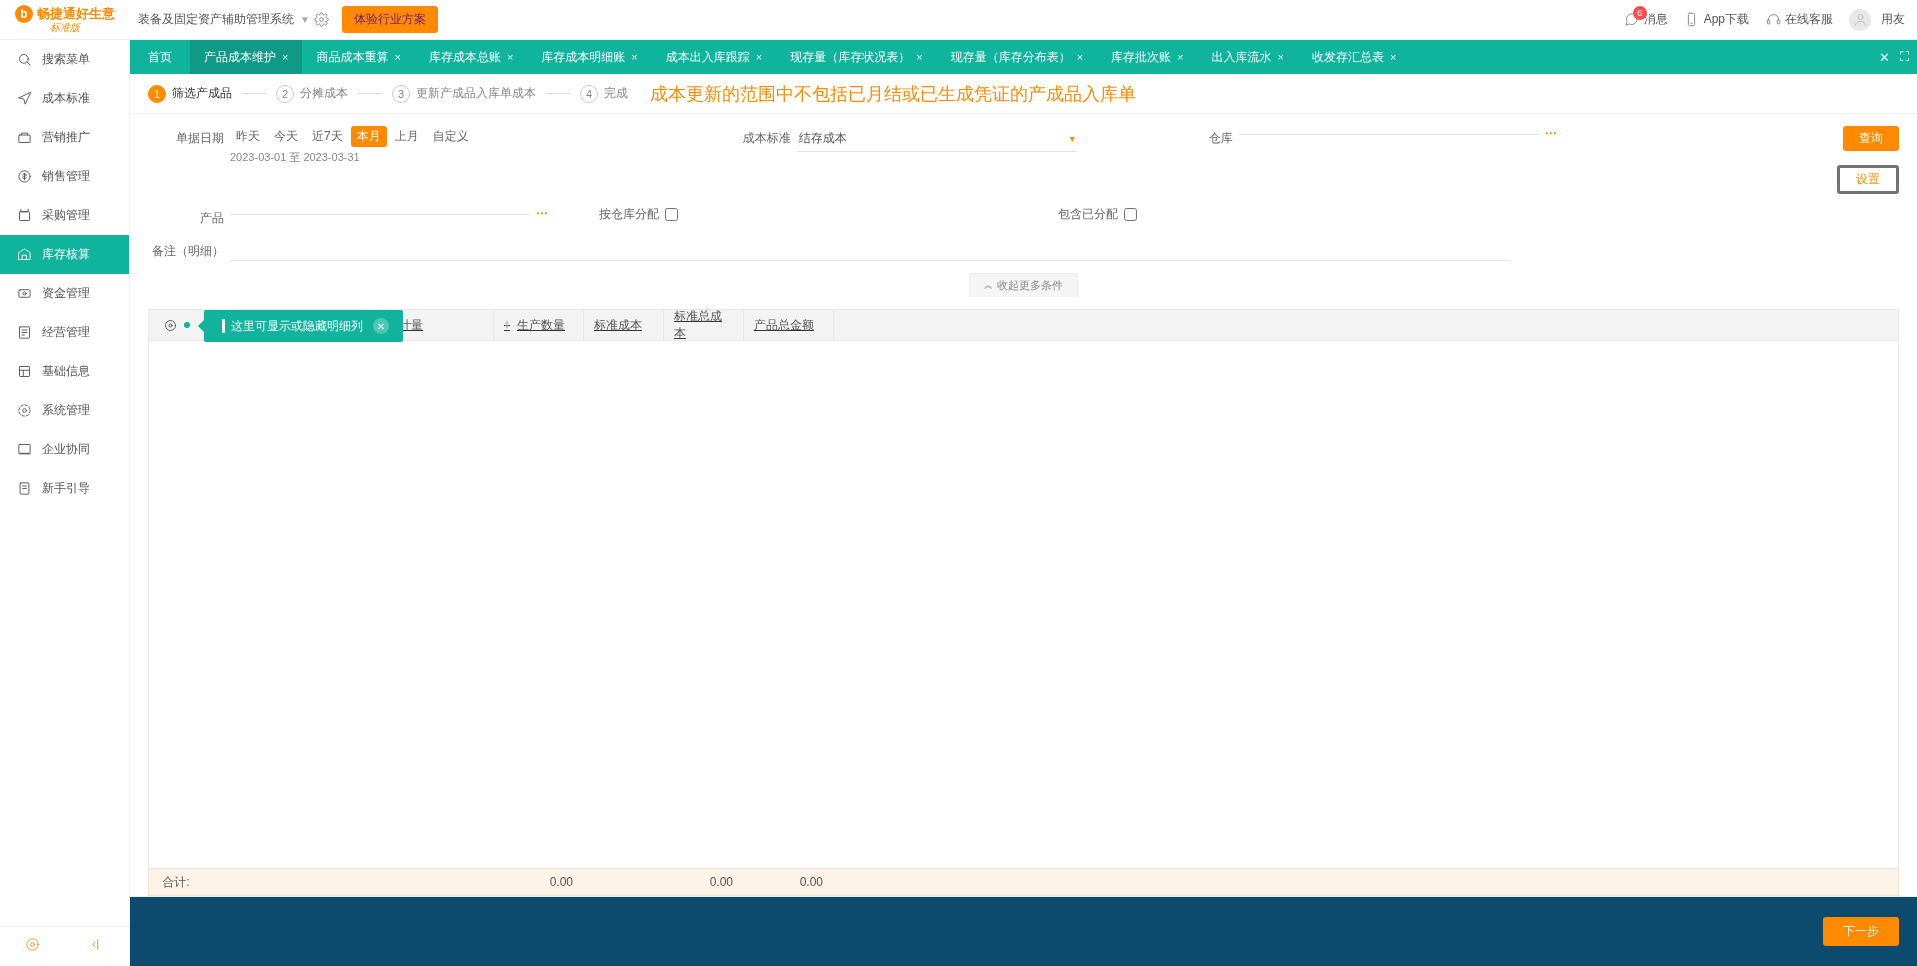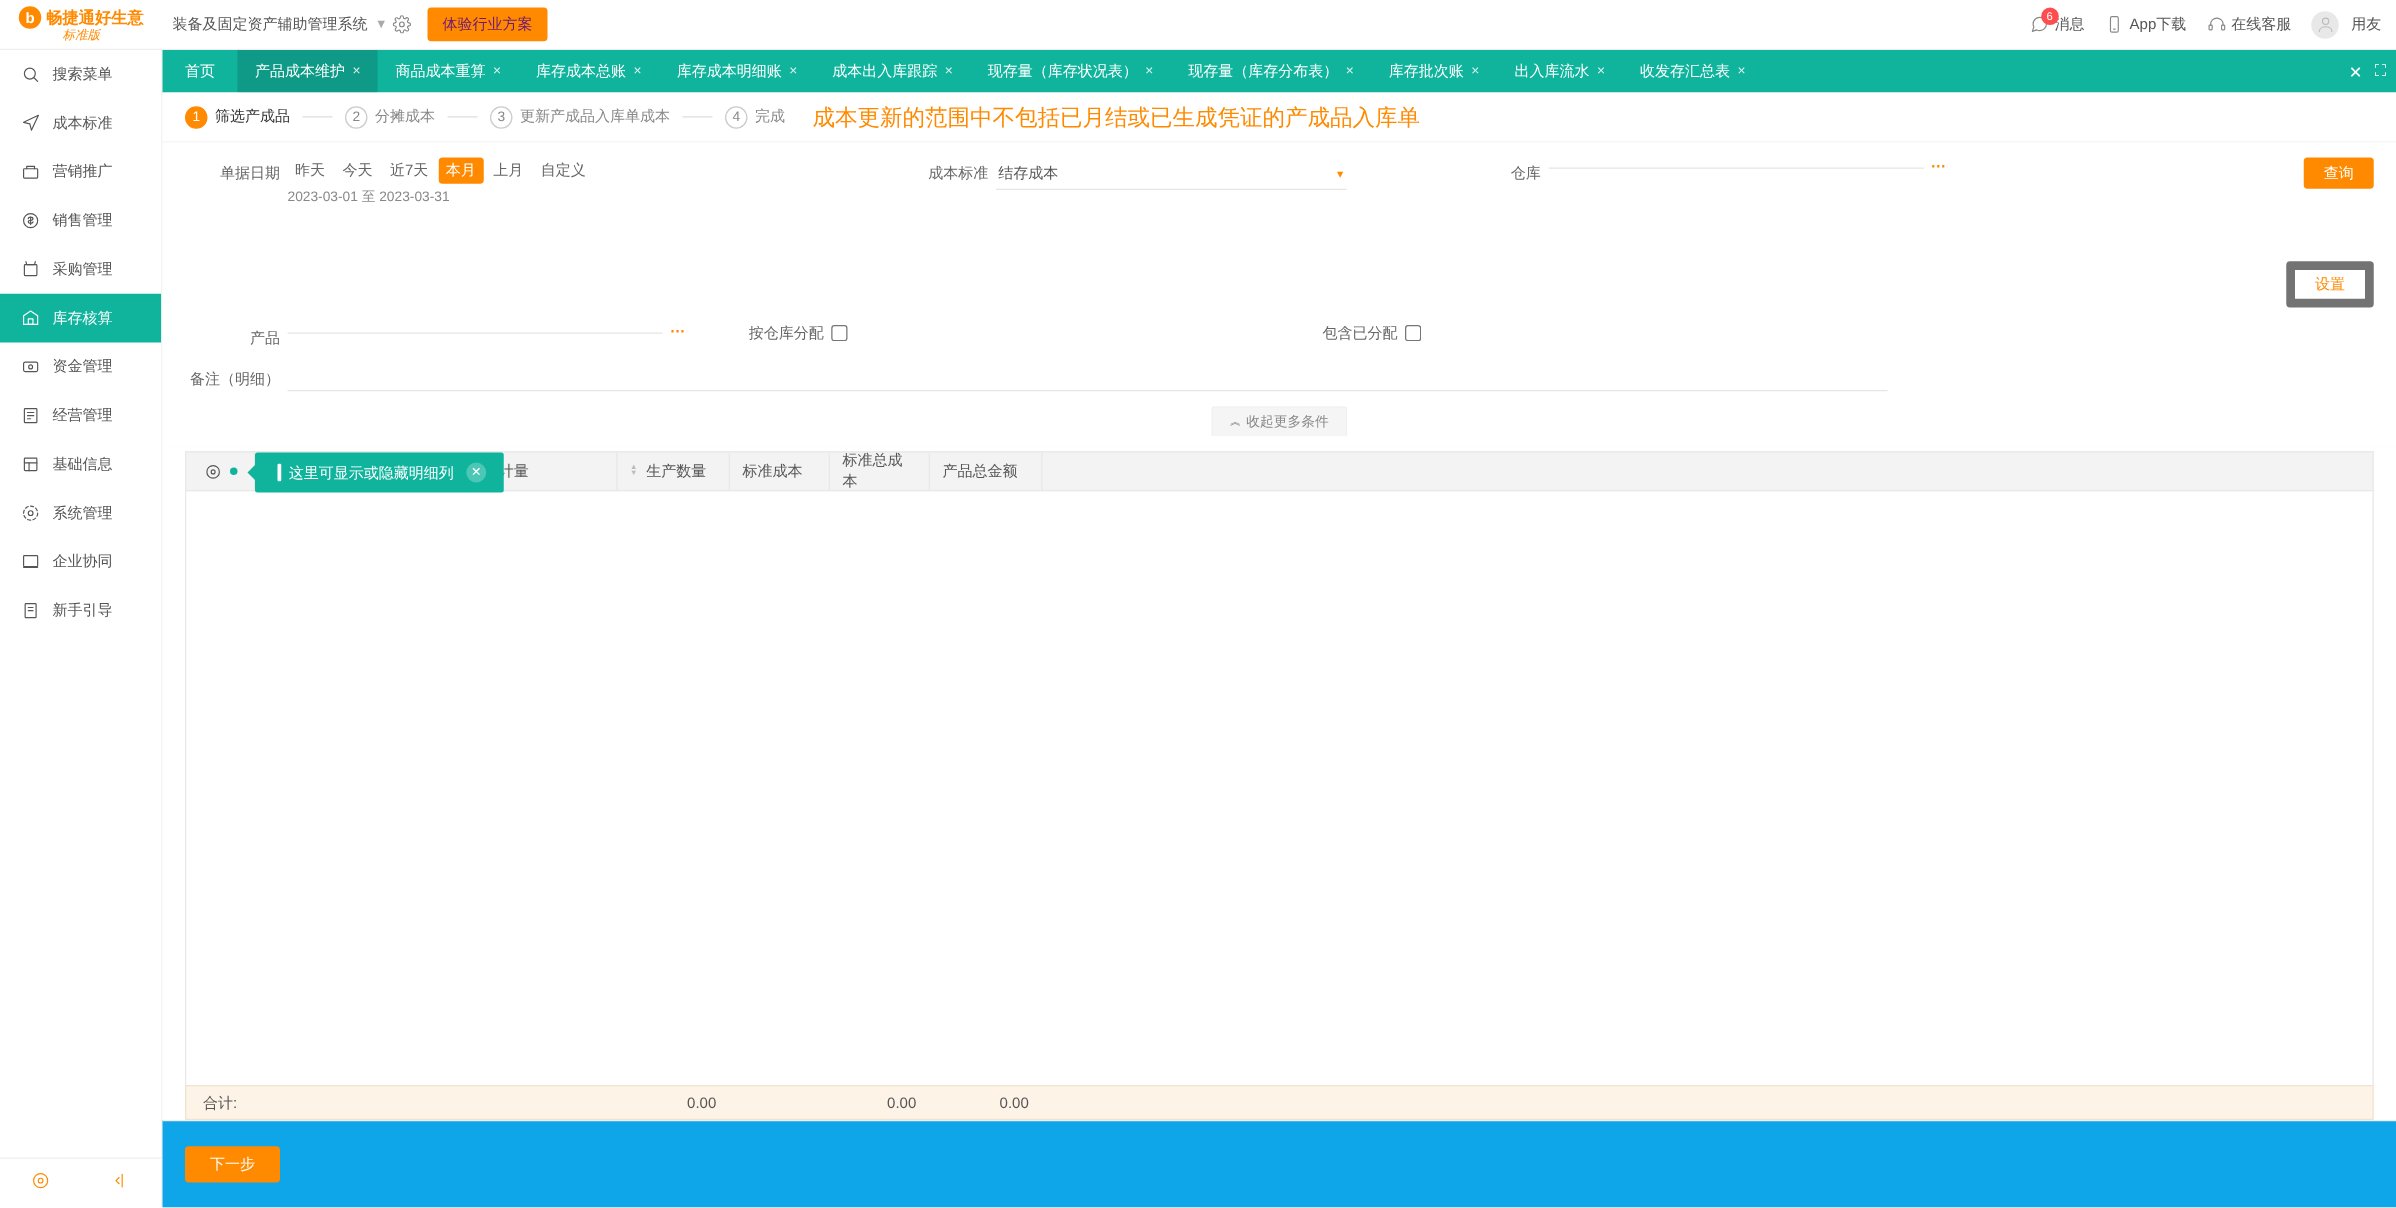--- a/index.html
+++ b/index.html
@@ -62,47 +62,47 @@
 .date-body { display:flex; flex-direction:column; }
 .date-opts { display:flex; gap:2px; }
 .date-opt { padding:2px 6px; color:#666; cursor:pointer; border-radius:3px; font-size:12px; }
 .date-opt.active { background:#ff8a00; color:#fff; }
 .date-range { color:#888; font-size:11px; margin-top:3px; }
 .sel-input { border:none; border-bottom:1px solid #e5e5e5; min-width:280px; padding:4px 2px; display:flex; justify-content:space-between; align-items:center; color:#555; cursor:pointer; }
 .sel-caret { color:#ff8a00; font-size:10px; }
 .ellipsis-btn { color:#ff8a00; margin-left:6px; cursor:pointer; font-weight:bold; letter-spacing:1px; }
 .btns-col { margin-left:auto; display:flex; flex-direction:column; gap:14px; align-items:flex-end; }
 .btn-primary { background:#ff8a00; color:#fff; border:none; border-radius:3px; padding:4px 16px; cursor:pointer; font-size:12px; }
-.btn-outline { background:#fff; color:#ff8a00; border:7px solid #737373; border-radius:3px; padding:3px 16px; cursor:pointer; font-size:12px;margin-top:44px; }
+.btn-outline { background:#fff; color:#ff8a00; border:3px solid #737373; border-radius:3px; padding:3px 16px; cursor:pointer; font-size:12px; }
 .chk-group { display:flex; align-items:center; gap:6px; color:#666; font-size:12px; }
 .chk-group input { width:13px; height:13px; }
 .filter-row2 .filter-group { flex:0 0 auto; }
 .memo-input { border:none; border-bottom:1px solid #e5e5e5; flex:1; max-width:1280px; padding:4px 2px; min-height:22px; }
 .collapse-bar { text-align:center; margin-top:4px; }
 .collapse-btn { display:inline-flex; align-items:center; gap:4px; background:#f5f5f5; border:1px solid #eee; border-bottom:none; padding:4px 14px; border-radius:3px 3px 0 0; color:#888; cursor:pointer; font-size:11px; }
 .collapse-icon { font-size:9px; }
 
 
 .table-wrap { flex:1; background:#fff; margin:0; position:relative; display:flex; flex-direction:column; }
-.table-header { display:flex; background:#f3f3f3; border:1px solid #e8e8e8; margin:4px 18px 0; align-items:center; height:32px; position:relative; }
+.table-header { display:flex; background:#f3f3f3; border:1px solid #e8e8e8; margin:4px 18px 0; align-items:center; height:32px; position:relative;text-decoration:underline; }
 .th { padding:0 10px; border-right:1px solid #e8e8e8; color:#555; font-size:12px; display:flex; align-items:center; gap:4px; height:100%; }
 .th.config { width:55px; justify-content:center; cursor:pointer; }
 .sort-icn { display:flex; flex-direction:column; font-size:6px; line-height:5px; color:#bbb; margin-right:3px;}
 .tooltip-bubble { position:absolute; left:55px; top:0; height:32px; background:#10b39c; color:#fff; display:flex; align-items:center; padding:0 14px 0 18px; font-size:12px; border-radius:2px; z-index:5; }
 .tooltip-bubble::before { content:""; position:absolute; left:-6px; top:50%; transform:translateY(-50%); border:6px solid transparent; border-right-color:#10b39c; border-left:none; }
 .tooltip-bar { width:3px; height:14px; background:#fff; margin-right:6px; border-radius:1px; }
 .tooltip-close { margin-left:10px; width:16px; height:16px; display:flex; align-items:center; justify-content:center; background:rgba(255,255,255,.25); border-radius:8px; cursor:pointer; font-size:10px; }
 .table-body { flex:1; margin:0 18px; border-left:1px solid #e8e8e8; border-right:1px solid #e8e8e8; }
 
 
 .totals-row { display:flex; background:#fdf3e7; border:1px solid #f0e2cf; margin:0 18px; height:28px; align-items:center; color:#555; font-size:12px; }
 .totals-row .tcell { padding:0 10px; border-right:1px solid transparent; text-align:right; }
 
 
-.page-footer { background:#0ea5e9; padding:20px 18px; display:flex; border-top:1px solid #eee; }
+.page-footer { background:#0c4a6e; padding:20px 18px; display:flex; justify-content:flex-end; border-top:1px solid #eee; }
 
 
 .ico svg { width:15px; height:15px; stroke:currentColor; fill:none; stroke-width:1.5; stroke-linecap:round; stroke-linejoin:round; }
 </style>
 </head>
 <body>
 
 <div class="top-header">
   <div class="logo-block">
     <div class="logo-row">

